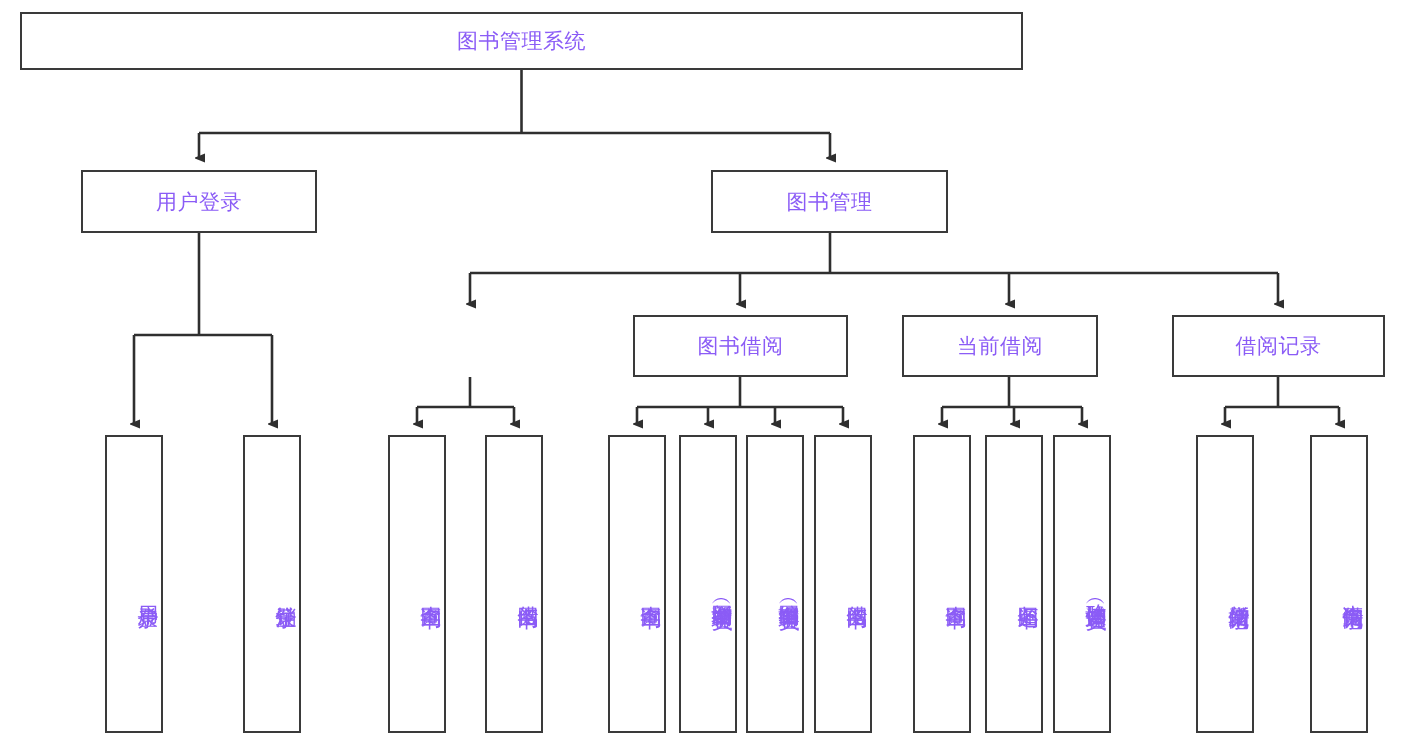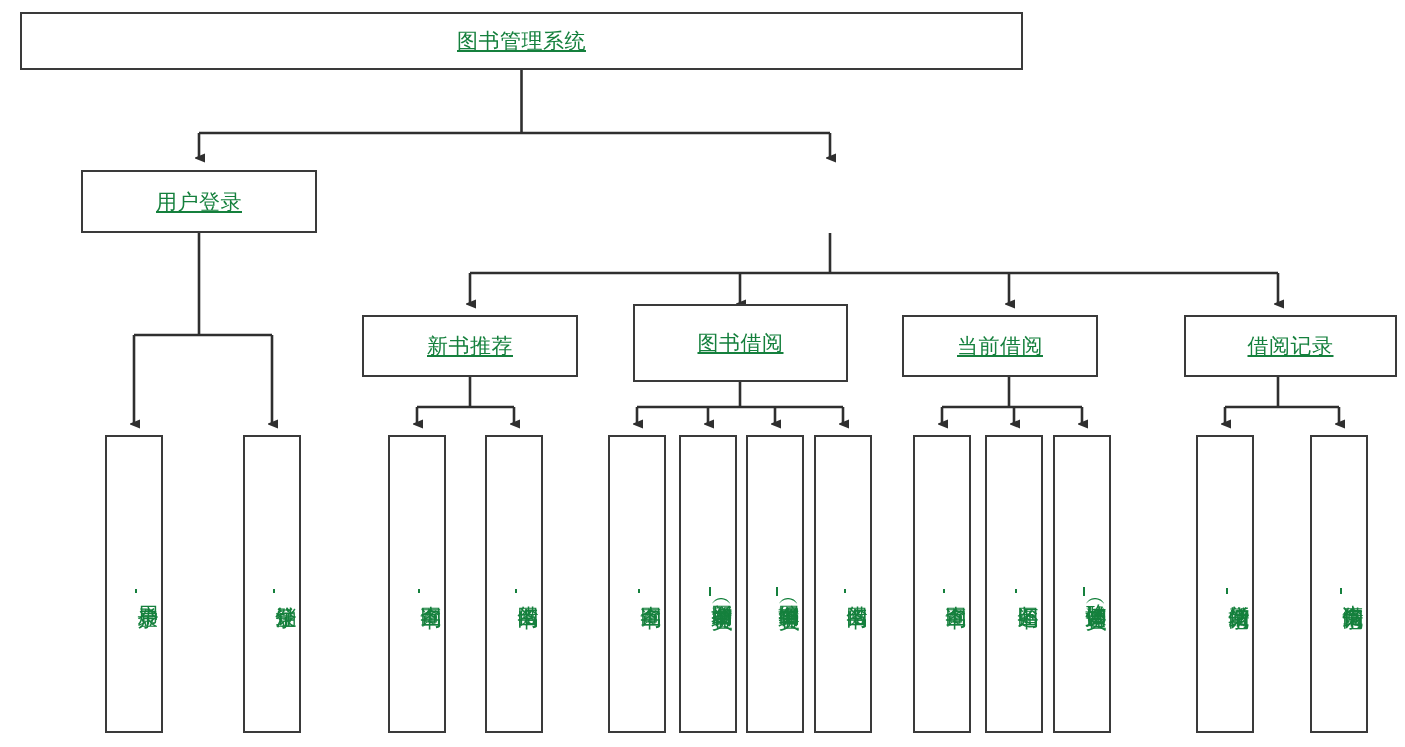--- a/index.html
+++ b/index.html
@@ -26,22 +26,21 @@
     pointer-events: none;
   }
   .node {
     position: absolute;
     box-sizing: border-box;
     background: #ffffff;
     border: 2px solid #3a3a3a;
     display: flex;
     align-items: center;
     justify-content: center;
-    color: #15803d;
-    text-decoration: underline;
+    color: #8b5cf6;
   }
   .node-h {
     font-size: 21px;
     line-height: 1.2;
     letter-spacing: 0.5px;
     white-space: nowrap;
   }
   .node-v {
     font-size: 21px;
     line-height: 1.25;
@@ -111,25 +110,25 @@
       <path d="M1278,377 L1278,407"></path>
       <path d="M1225,407 L1339,407"></path>
       <path d="M1225,407 L1225,424" marker-end="url(#arrow)"></path>
       <path d="M1339,407 L1339,424" marker-end="url(#arrow)"></path>
     </g>
   </svg>
 
   <div class="node node-h" style="left: 20px; top: 12px; width: 1003px; height: 58px;">图书管理系统</div>
 
   <div class="node node-h" style="left: 81px; top: 170px; width: 236px; height: 63px;">用户登录</div>
+  <div class="node node-h" style="left: 711px; top: 170px; width: 237px; height: 63px;">图书管理</div>
 
-  <div class="node node-h" style="left: 362px; top: 315px; width: 216px; height: 62px;">新书推荐</div>
-  <div class="node node-h" style="left: 633px; top: 304px; width: 215px; height: 78px;">图书借阅</div>
+  <div class="node node-h" style="left: 633px; top: 315px; width: 215px; height: 62px;">图书借阅</div>
   <div class="node node-h" style="left: 902px; top: 315px; width: 196px; height: 62px;">当前借阅</div>
-  <div class="node node-h" style="left: 1172px; top: 315px; width: 213px; height: 62px; margin-left: 12px;">借阅记录</div>
+  <div class="node node-h" style="left: 1172px; top: 315px; width: 213px; height: 62px;">借阅记录</div>
 
   <div class="node node-v" style="left: 105px; top: 435px; width: 58px; height: 298px;">用户登录</div>
   <div class="node node-v" style="left: 243px; top: 435px; width: 58px; height: 298px;">注销登录</div>
   <div class="node node-v" style="left: 388px; top: 435px; width: 58px; height: 298px;">查询图书</div>
   <div class="node node-v" style="left: 485px; top: 435px; width: 58px; height: 298px;">借阅图书</div>
   <div class="node node-v" style="left: 608px; top: 435px; width: 58px; height: 298px;">查询图书</div>
   <div class="node node-v" style="left: 679px; top: 435px; width: 58px; height: 298px;">新增图书（管理员）</div>
   <div class="node node-v" style="left: 746px; top: 435px; width: 58px; height: 298px;">编辑图书（管理员）</div>
   <div class="node node-v" style="left: 814px; top: 435px; width: 58px; height: 298px;">借阅图书</div>
   <div class="node node-v" style="left: 913px; top: 435px; width: 58px; height: 298px;">查询图书</div>

